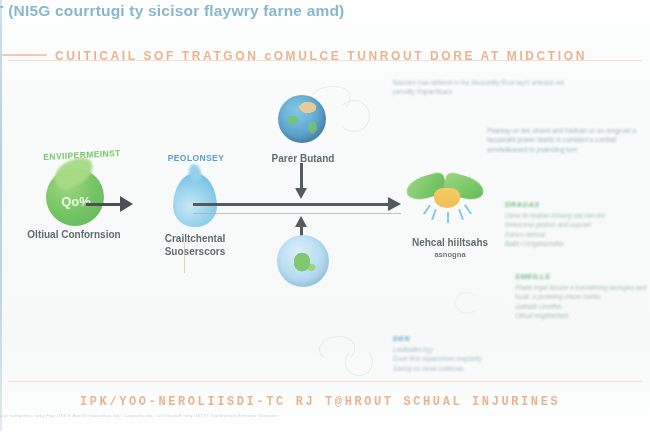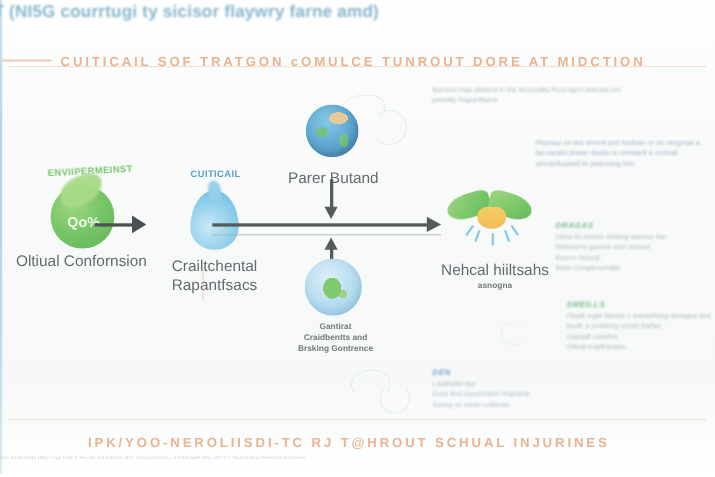--- a/index.html
+++ b/index.html
@@ -83,43 +83,43 @@
   .banner {
     position: absolute;
     font-size: 12px;
     font-weight: 700;
     letter-spacing: 2.6px;
     color: #e6a87f;
     white-space: nowrap;
     filter: blur(0.5px);
   }
   .banner-top { left: 55px; top: 49px; }
-  .banner-bottom { left: 80px; top: 395px; }
+  .banner-bottom { left: 80px; top: 395px; font-family: Liberation Mono, monospace; }
 
   .footnote {
     position: absolute;
     left: 0px;
     top: 413px;
     width: 400px;
     font-size: 4.1px;
     letter-spacing: .35px;
     color: #b4bcbd;
     white-space: nowrap;
     filter: blur(0.7px);
     opacity: .85;
   }
 
   
   .node {
     position: absolute;
     text-align: center;
   }
   .node-cap {
-    font-size: 14px;
-    font-weight: 400;
+    font-size: 10px;
+    font-weight: 700;
     line-height: 1.32;
     color: #4a5358;
     filter: blur(0.5px);
     margin-top: 4px;
   }
   .node-cap.small { font-size: 7.6px; font-weight: 700; color: #5c6468; }
 
   .arc-label {
     position: absolute;
     font-size: 8.5px;
@@ -416,26 +416,26 @@
   </div>
   <div class="node" style="left:4px; top:228px; width:140px;">
     <div class="node-cap" style="margin-top:0;">Oltiual Confornsion</div>
   </div>
 
   <div class="short-arrow-line" style="left:84px; top:204px; width:0;"></div>
   <div class="short-arrow-line" style="left:86px; top:203px; width:36px;"></div>
   <div class="short-arrow-head" style="left:120px; top:196px;"></div>
 
   <div class="drop-wrap">
-    <div class="arc-label drop-arc">CUITICAIL</div>
+    <div class="arc-label drop-arc">PEOLONSEY</div>
     <div class="drop"></div>
   </div>
   <div class="node" style="left:128px; top:228px; width:134px;">
     <div class="node-cap">Crailtchental</div>
-    <div class="node-cap" style="margin-top:0;">Rapantfsacs</div>
+    <div class="node-cap" style="margin-top:0;">Suoserscors</div>
   </div>
   <div class="tick-line"></div>
 
   <div class="globe-wrap">
     <div class="globe"></div>
   </div>
   <div class="node" style="left:243px; top:148px; width:120px;">
     <div class="node-cap">Parer Butand</div>
   </div>
 
@@ -443,25 +443,20 @@
   <div class="v-arrow-head v-down-head"></div>
   <div class="v-arrow v-up"></div>
   <div class="v-arrow-head v-up-head"></div>
 
   <div class="h-arrow-line"></div>
   <div class="h-arrow-head"></div>
   <div class="h-thin-line"></div>
 
   <div class="globe2-wrap">
     <div class="globe2"></div>
-  </div>
-  <div class="node" style="left:230px; top:288px; width:150px;">
-    <div class="node-cap small">Gantirat</div>
-    <div class="node-cap small" style="margin-top:0;">Craidbentts and</div>
-    <div class="node-cap small" style="margin-top:0;">Brsking Gontrence</div>
   </div>
 
   <div class="fly-wrap">
     <div class="wing wing-l"></div>
     <div class="wing wing-r"></div>
     <div class="body-tri"></div>
     <div class="ray" style="left:36px; top:32px; transform:rotate(35deg);"></div>
     <div class="ray" style="left:43px; top:37px; transform:rotate(20deg);"></div>
     <div class="ray" style="left:57px; top:40px; transform:rotate(0deg);"></div>
     <div class="ray" style="left:70px; top:37px; transform:rotate(-20deg);"></div>

